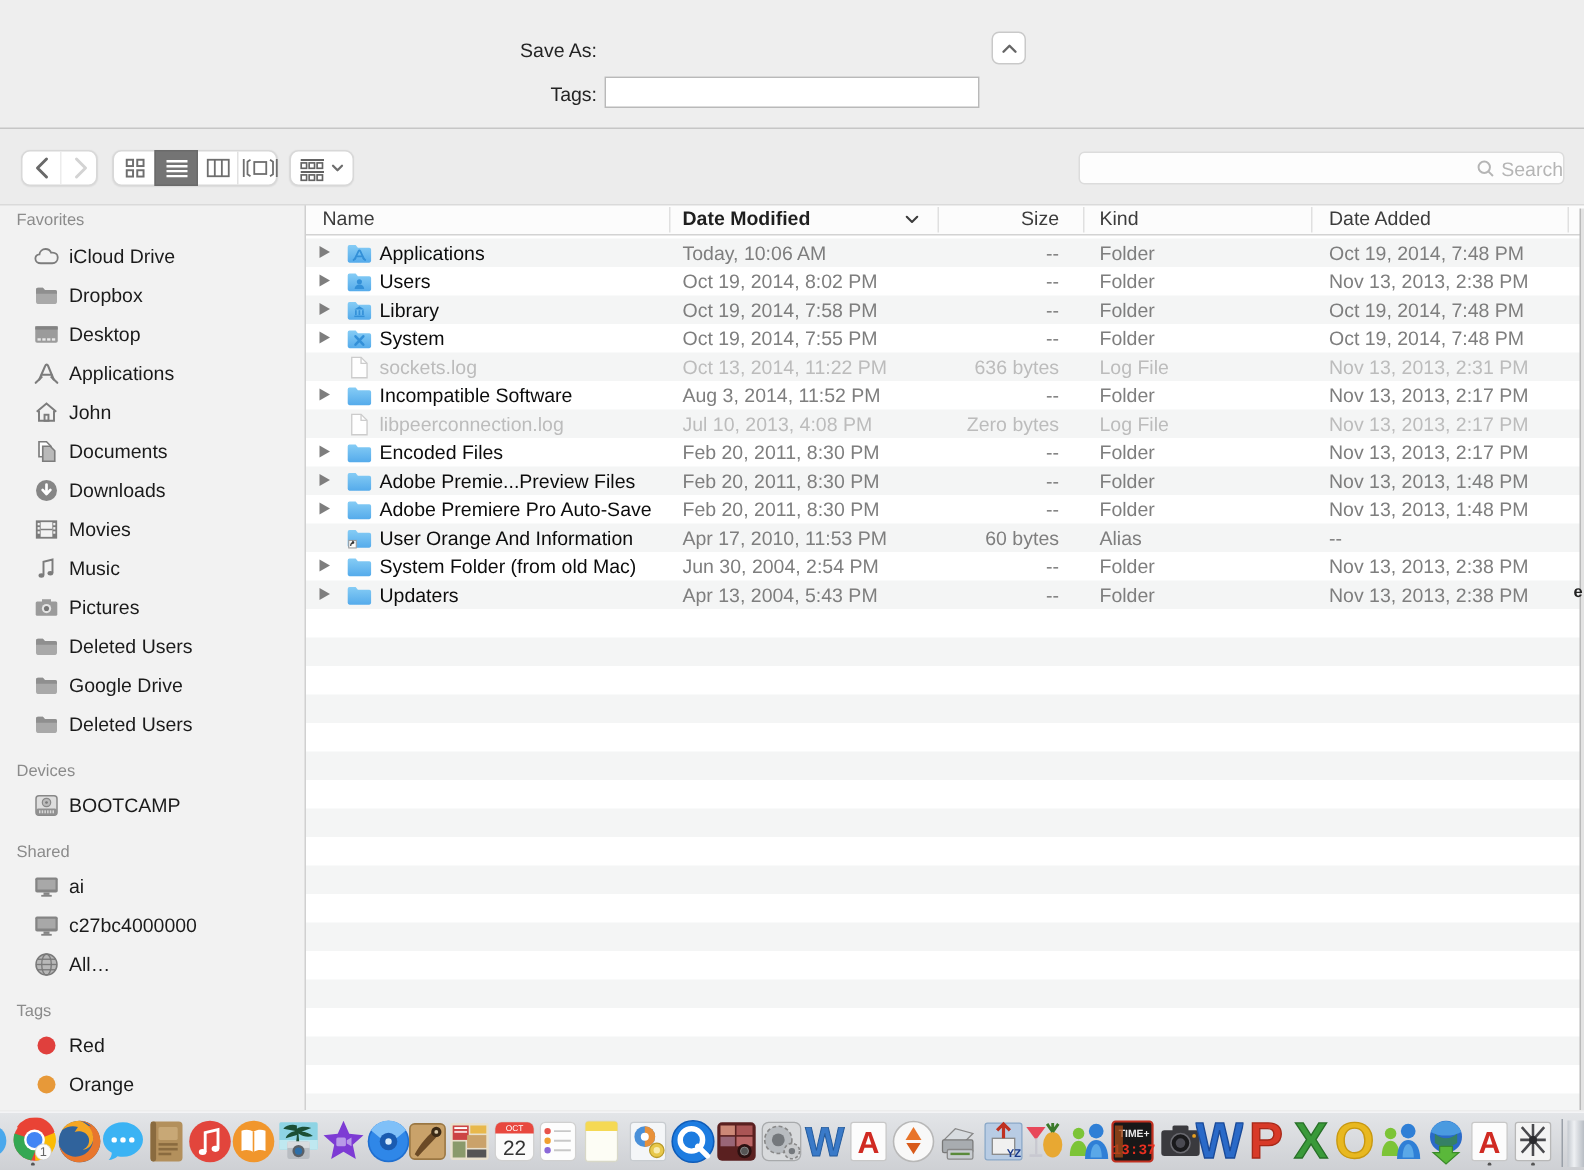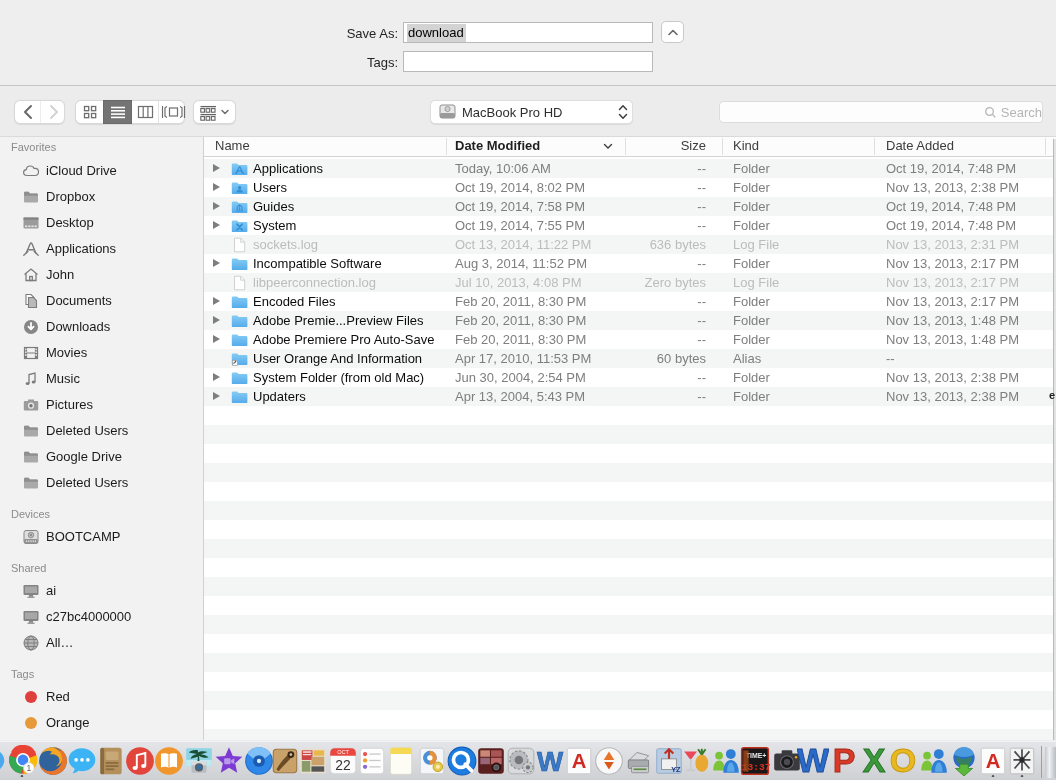--- a/index.html
+++ b/index.html
@@ -61,21 +61,20 @@
 #dock { position:absolute; left:0; top:741px; width:1056px; height:39px; background:linear-gradient(#e3e5e8, #ced0d4); border-top:1px solid #f4f4f6; }
 .dicon { position:absolute; top:3px; width:32px; height:32px; }
 </style>
 </head>
 <body>
 <div id="screen">
 
   <div id="sheet">
     <div class="flabel" id="saveas-label">Save As:</div>
     <div class="flabel" id="tags-label">Tags:</div>
-    <div class="field" id="saveas-field"><span class="sel">download</span></div>
     <div class="field" id="tags-field"></div>
     <div id="collapse-btn">
         <svg width="12" height="9" viewBox="0 0 12 9">
           <path d="M2 6.5 L6 2.5 L10 6.5" stroke="#666" stroke-width="1.6" fill="none" stroke-linecap="round" stroke-linejoin="round"></path>
         </svg>
       </div>
   </div>
 
   <div id="toolbar">
     <div class="tbtn" id="navctl">
@@ -129,32 +128,20 @@
             <rect x="12.1" y="7.6" width="3.6" height="3.6"></rect>
             <rect x="17.4" y="7.6" width="3.6" height="3.6"></rect>
           <rect x="6.8" y="15.6" width="3.6" height="3.6"></rect>
             <rect x="12.1" y="15.6" width="3.6" height="3.6"></rect>
             <rect x="17.4" y="15.6" width="3.6" height="3.6"></rect>
           <line x1="6.5" y1="13.6" x2="22" y2="13.6" stroke-width="1.3"></line>
         </g>
         <path d="M28 9.5 L31 12.5 L34 9.5" stroke="#6e6e6e" stroke-width="1.5" fill="none" stroke-linecap="round" stroke-linejoin="round"></path>
       </svg>
     </div>
-    <div class="tbtn" id="volumebtn">
-      <svg width="18" height="16" viewBox="0 0 18 16" style="position:absolute;left:8px;top:3px">
-        <rect x="1" y="1" width="15" height="13" rx="2" fill="#e8e8e8" stroke="#8f8f8f"></rect>
-        <rect x="1" y="9" width="15" height="5" rx="1.5" fill="#9a9a9a"></rect>
-        <circle cx="8.5" cy="5" r="2.6" fill="#cfcfcf" stroke="#909090" stroke-width="0.8"></circle>
-      </svg>
-      <div class="vtext">MacBook Pro HD</div>
-      <svg width="10" height="16" viewBox="0 0 10 16" style="position:absolute;left:187px;top:3px">
-        <path d="M1.5 5.5 L5 1.8 L8.5 5.5" stroke="#3f3f3f" stroke-width="1.5" fill="none" stroke-linecap="round" stroke-linejoin="round"></path>
-        <path d="M1.5 10.5 L5 14.2 L8.5 10.5" stroke="#3f3f3f" stroke-width="1.5" fill="none" stroke-linecap="round" stroke-linejoin="round"></path>
-      </svg>
-    </div>
     <div id="searchfield">
       <div class="ph"><svg width="13" height="13" viewBox="0 0 13 13" style="vertical-align:-2px">
             <circle cx="5.5" cy="5.5" r="3.8" stroke="#b5b5b5" stroke-width="1.3" fill="none"></circle>
             <line x1="8.4" y1="8.4" x2="11.3" y2="11.3" stroke="#b5b5b5" stroke-width="1.3"></line>
           </svg> Search</div>
     </div>
   </div>
 
   <div id="main">
     <div style="position:absolute;left:0;top:0;width:1056px;height:1px;background:#dadada;z-index:5"></div>
@@ -393,21 +380,21 @@
             <span class="dm">Oct 19, 2014, 8:02 PM</span>
             <span class="sz">--</span>
             <span class="kd">Folder</span>
             <span class="da">Nov 13, 2013, 2:38 PM</span>
           </div>
         <div class="row alt" style="top:38px">
             <div class="tri"></div>
             <svg class="ficon" viewBox="0 0 17 16">
               <use href="#fol-lib"></use>
             </svg>
-            <span class="name">Guides</span>
+            <span class="name">Library</span>
             <span class="dm">Oct 19, 2014, 7:58 PM</span>
             <span class="sz">--</span>
             <span class="kd">Folder</span>
             <span class="da">Oct 19, 2014, 7:48 PM</span>
           </div>
         <div class="row" style="top:57px">
             <div class="tri"></div>
             <svg class="ficon" viewBox="0 0 17 16">
               <use href="#fol-sys"></use>
             </svg>

